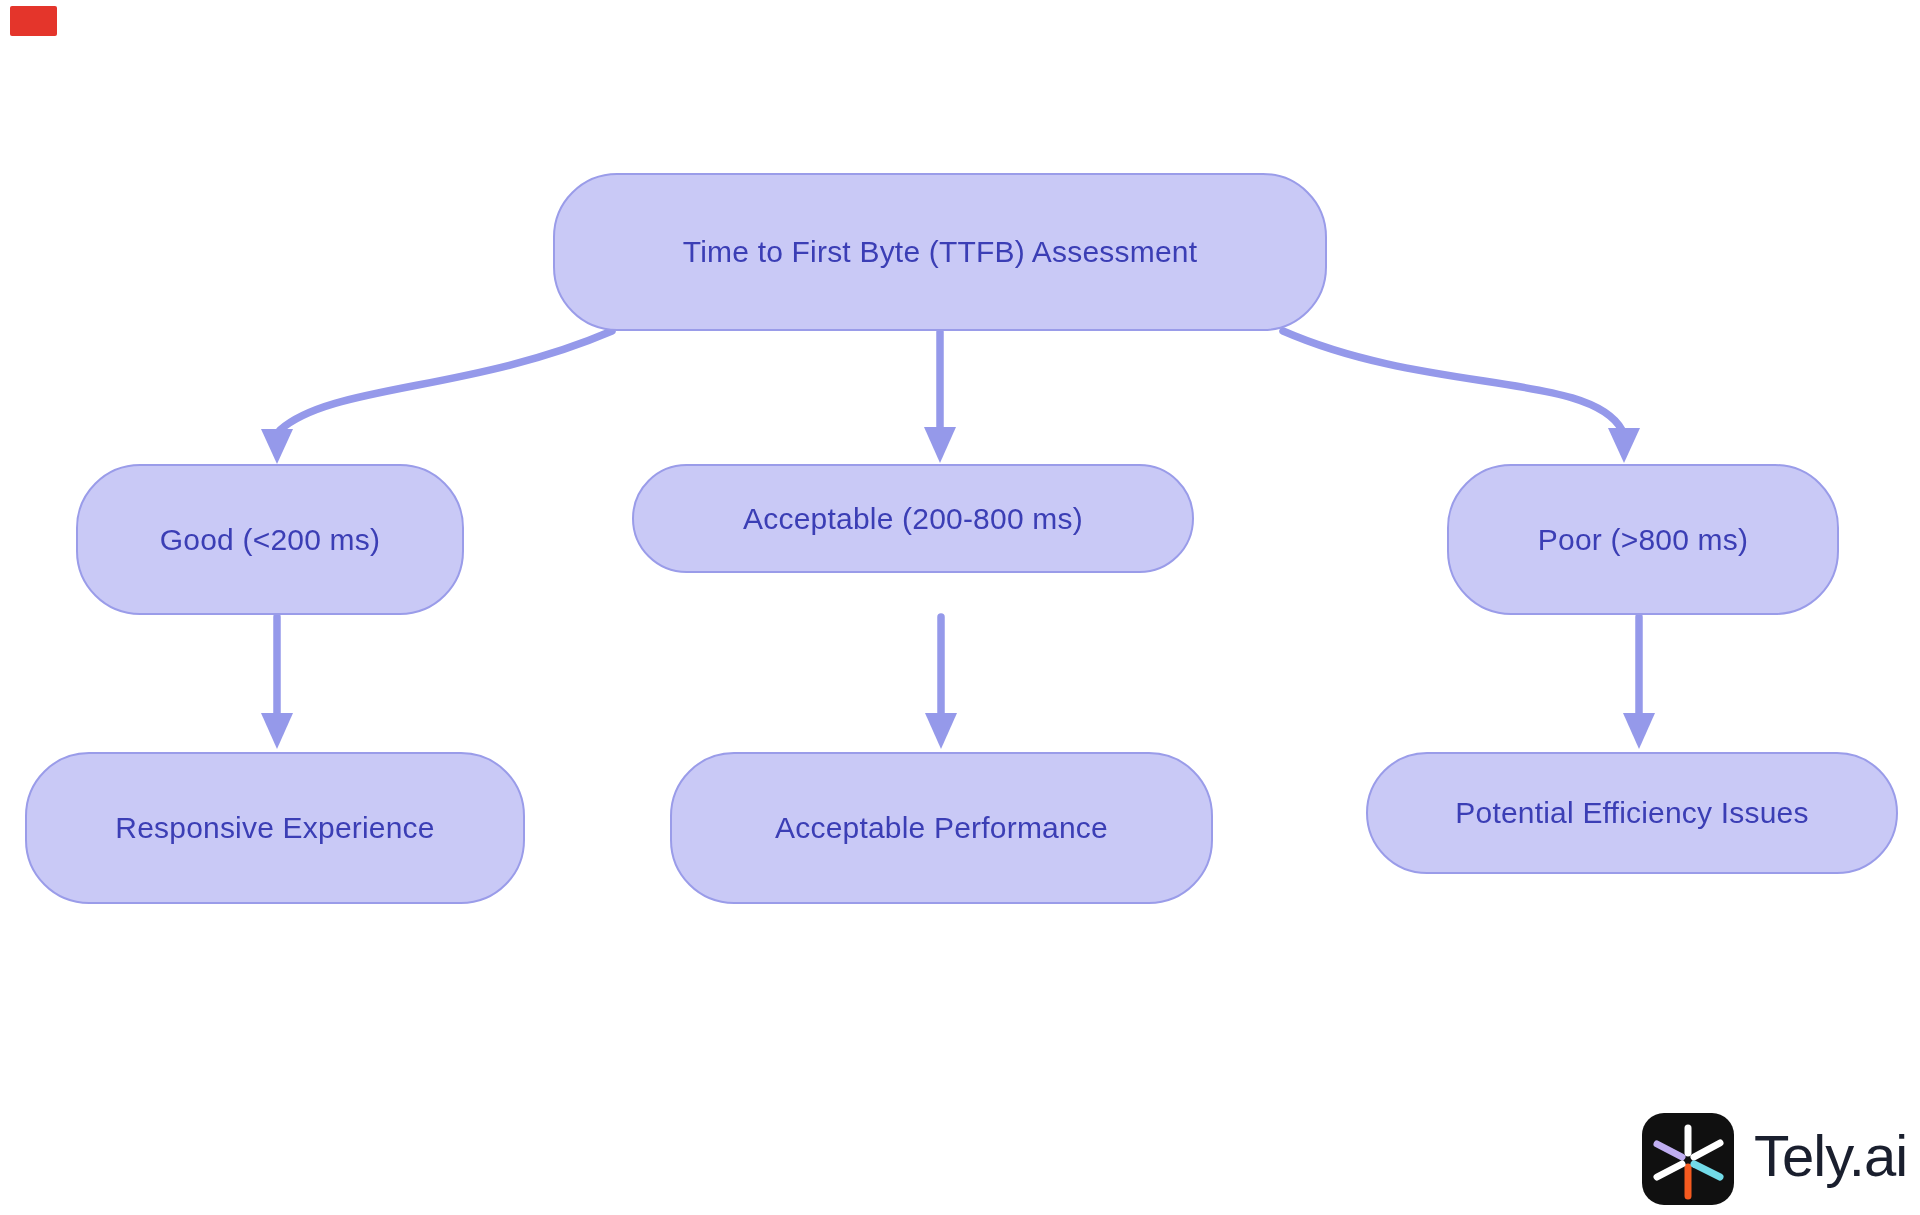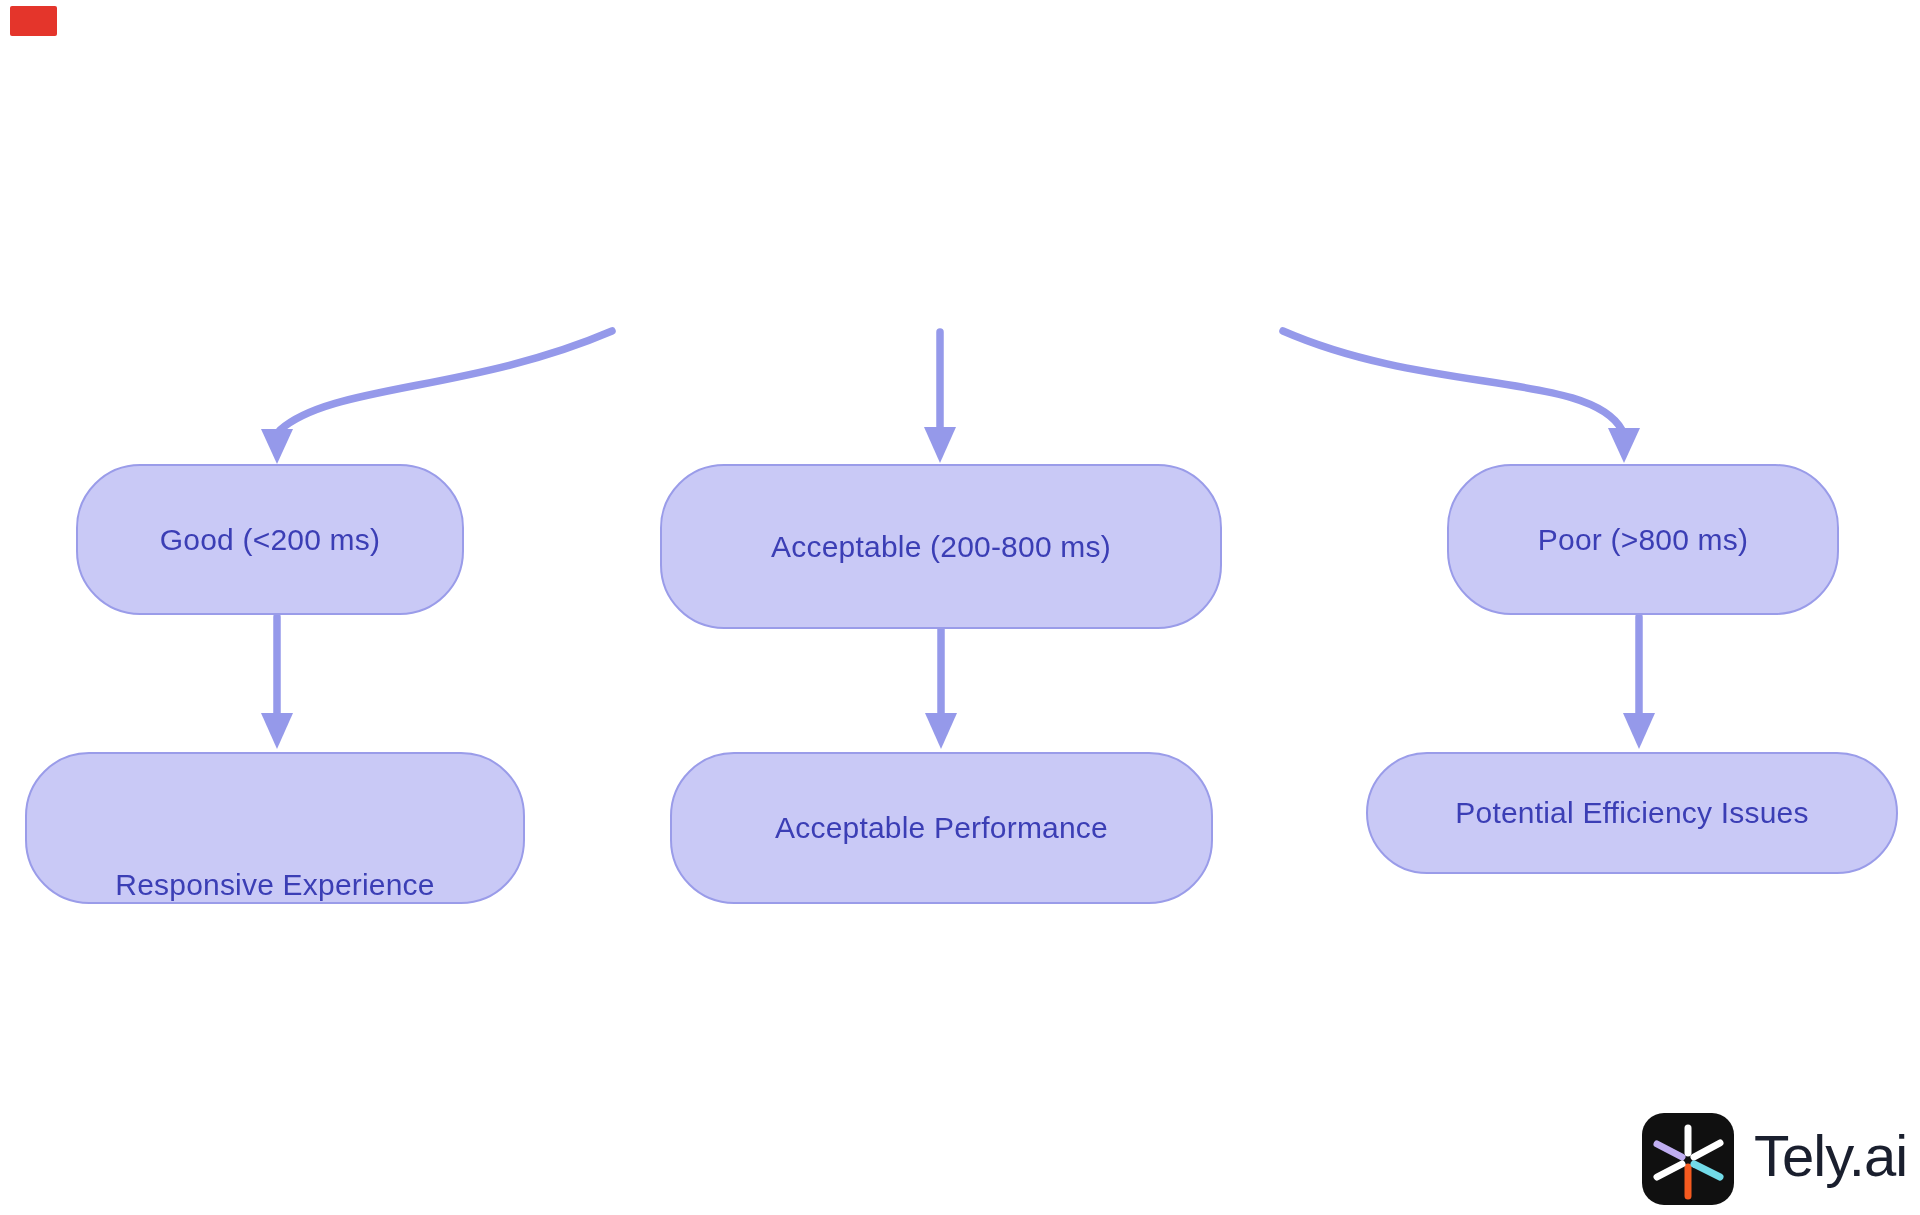--- a/index.html
+++ b/index.html
@@ -68,34 +68,37 @@
     <g>
       <path d="M 941 617 L 941 716" stroke="#9599ea" stroke-width="7.5" stroke-linecap="round"></path>
       <path d="M 925 713 L 957 713 L 941 749 Z" fill="#9599ea"></path>
     </g>
     <g>
       <path d="M 1639 617 L 1639 716" stroke="#9599ea" stroke-width="7.5" stroke-linecap="round"></path>
       <path d="M 1623 713 L 1655 713 L 1639 749 Z" fill="#9599ea"></path>
     </g>
   </svg>
 
+  <div class="node" style="left:553px;top:173px;width:774px;height:158px;">
+    <span>Time to First Byte (TTFB) Assessment</span>
+  </div>
 
   <div class="node" style="left:76px;top:464px;width:388px;height:151px;text-align:center;">
     <span>Good (&lt;200 ms)</span>
   </div>
 
-  <div class="node" style="left:660px;top:464px;width:562px;height:165px;text-align:right;">
+  <div class="node" style="left:632px;top:464px;width:562px;height:109px;text-align:right;">
     <span>Acceptable (200-800 ms)</span>
   </div>
 
   <div class="node" style="left:1447px;top:464px;width:392px;height:151px;">
     <span>Poor (&gt;800 ms)</span>
   </div>
 
-  <div class="node" style="left:25px;top:752px;width:500px;height:152px;align-items:flex-end;">
+  <div class="node" style="left:25px;top:752px;width:500px;height:152px;">
     <span>Responsive Experience</span>
   </div>
 
   <div class="node" style="left:670px;top:752px;width:543px;height:152px;">
     <span>Acceptable Performance</span>
   </div>
 
   <div class="node" style="left:1366px;top:752px;width:532px;height:122px;">
     <span>Potential Efficiency Issues</span>
   </div>

